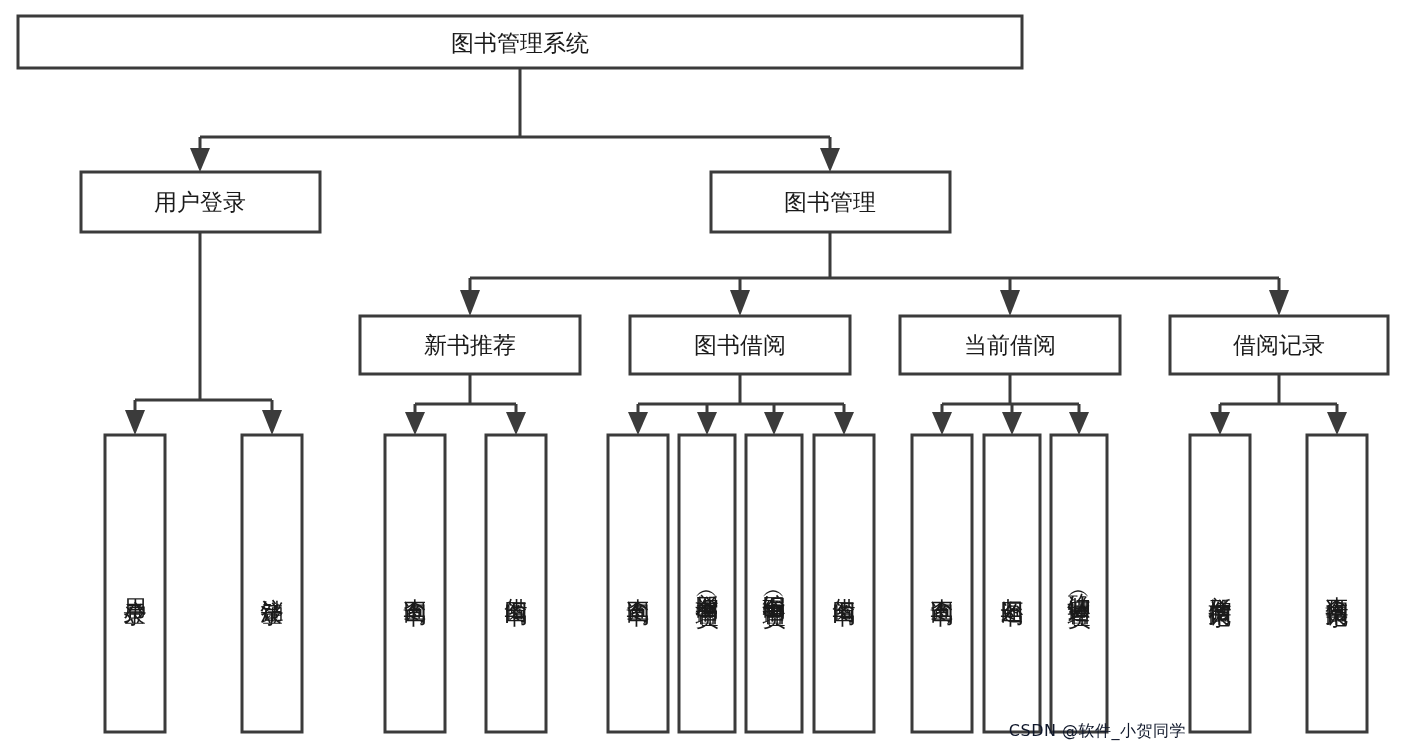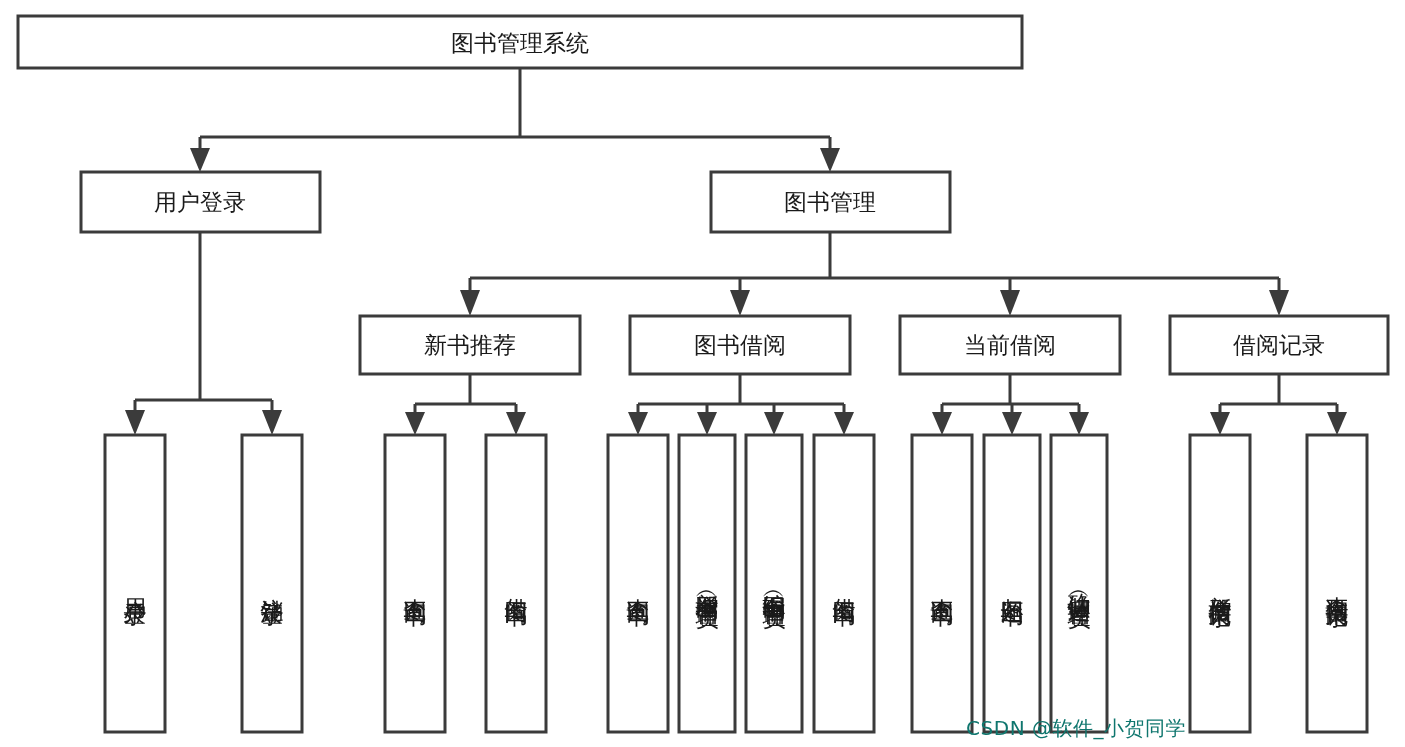--- a/index.html
+++ b/index.html
@@ -65,22 +65,22 @@
     justify-content: center;
     text-align: center;
     white-space: nowrap;
     pointer-events: none;
   }
   .watermark {
     position: absolute;
     right: 8px;
     bottom: 5px;
     font-family: "DejaVu Sans", "Liberation Sans", sans-serif;
-    font-size: 20px;
-    color: #0f766e;
+    font-size: 16px;
+    color: #0f172a;
     letter-spacing: 0.5px;
     white-space: nowrap;
     user-select: none;
     text-align: center;
   }
 </style>
 </head>
 <body>
 
 <div id="diagram-root">

